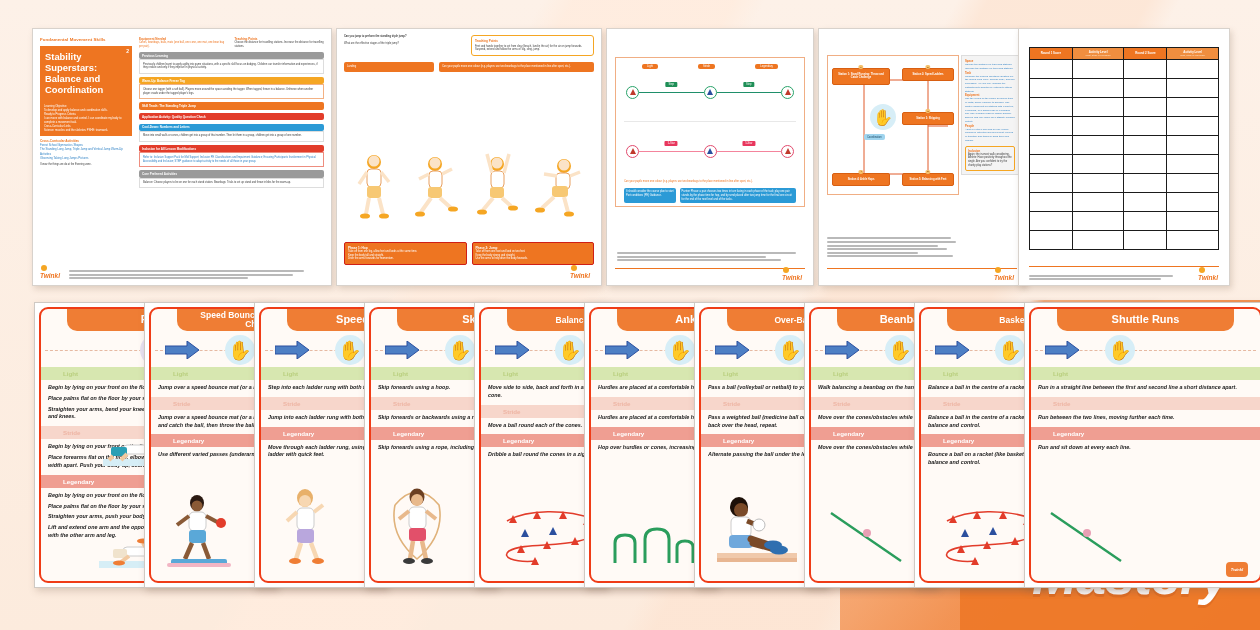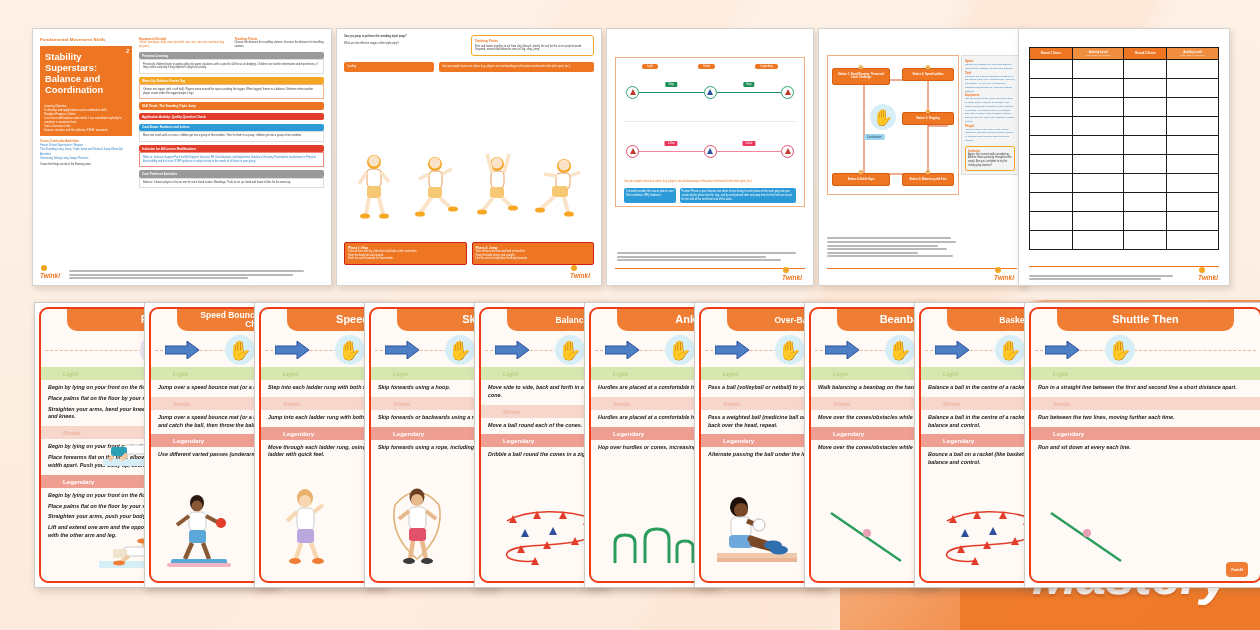--- a/index.html
+++ b/index.html
@@ -1035,21 +1035,21 @@
             </g>
           </svg></div>
         <div class="level-badge legendary" style="right:18px;bottom:54px">Legendary</div>
         <div class="card-foot-logo">
           <span>Twinkl</span>
         </div>
       </div>
     </div>
     <div class="card" style="left: 1024px; z-index: 10;">
       <div class="card-inner">
-        <div class="card-titlebar ">Shuttle Then</div>
+        <div class="card-titlebar ">Shuttle Runs</div>
         <div class="icon-strip">
           <div class="dashline"></div>
           <div class="arrow-ic">
         <svg width="34" height="18" viewBox="0 0 34 18">
               <path d="M0 5 h22 V0 l12 9 -12 9 v-5 H0 z" fill="#4d7fc4" stroke="#2b4f9e" stroke-width="1"></path>
             </svg></div>
         <div class="hand-ic">✋</div>
         </div>
         <div style="position:absolute;left:0;right:0;top:58px;bottom:0;overflow:hidden">
           <div class="band band-light">

